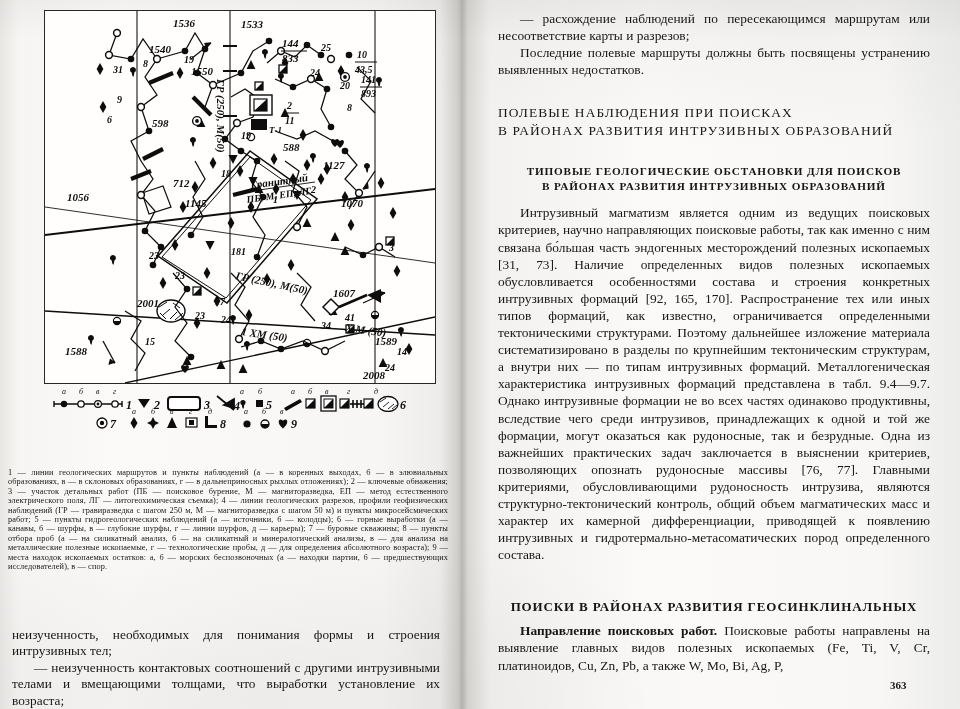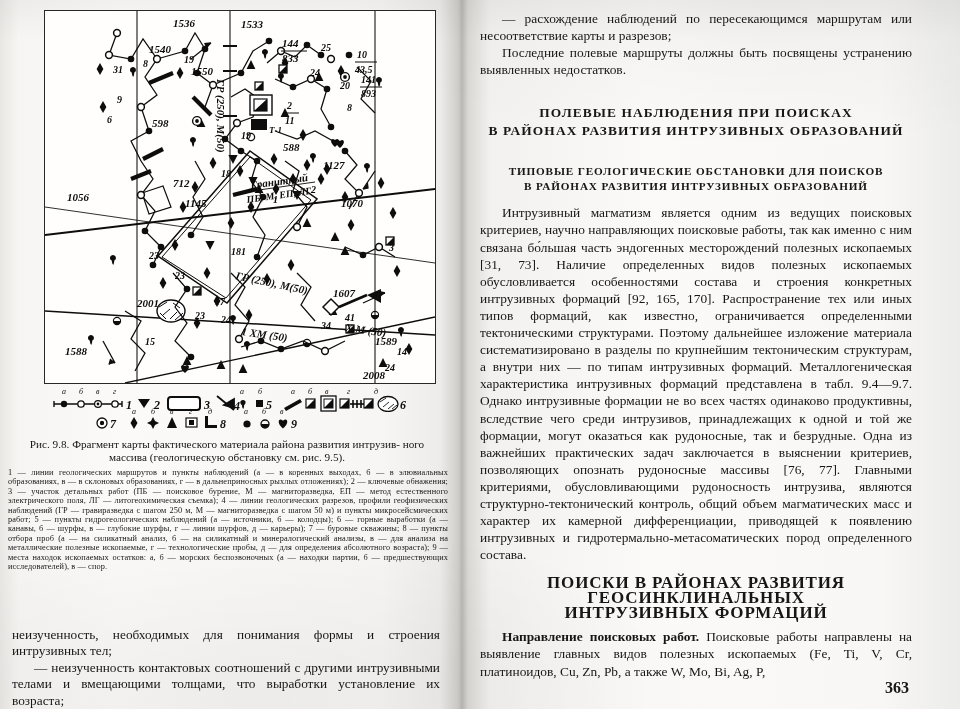--- a/index.html
+++ b/index.html
@@ -60,43 +60,43 @@
     position:absolute;left:12px;top:627px;width:428px;
     font-size:13.3px;line-height:16.4px;text-align:justify;
     hyphens:manual;
   }
   #left-body p{margin:0;}
   #page-num-left{
     position:absolute;left:12px;top:690px;font-size:11px;font-weight:bold;margin-top:26px;
   }
 
   
-  #right-page{left:462px;top:0;width:480px;height:709px;}
+  #right-page{left:480px;top:0;width:480px;height:709px;}
   #right-col{
     position:absolute;left:18px;top:10px;width:432px;
     font-size:13.4px;line-height:17.1px;text-align:justify;
   }
   #right-col p{margin:0;}
   .indent{text-indent:22px;}
   .dash-par{text-indent:22px;}
   .head-main{
-    text-align:center;font-weight:bold;font-size:13.4px;line-height:18px;
+    text-align:left;font-weight:normal;font-size:13.4px;line-height:18px;
     letter-spacing:1.1px;margin:26px 0 0 0;
   }
   .head-sub{
     text-align:center;font-weight:bold;font-size:11.2px;line-height:15px;
     letter-spacing:.85px;margin:24px 0 10px 0;
   }
   .head-sub2{
-    text-align:center;font-weight:bold;font-size:17px;line-height:15px;
-    letter-spacing:.85px;margin:12px 0 8px 0;
+    text-align:center;font-weight:bold;font-size:13px;line-height:15px;
+    letter-spacing:.85px;margin:36px 0 8px 0;
   }
   .runin{font-weight:bold;}
   #page-num-right{
-    position:absolute;left:410px;top:679px;font-size:16px;font-weight:bold;margin-left:13px;
+    position:absolute;left:410px;top:679px;font-size:11px;font-weight:bold;
   }
   
   .page{ filter: contrast(1.04) saturate(.9); }
 </style>
 </head>
 <body>
 
 <div class="scan-bg"></div>
 <div class="scan-bg2"></div>
 
@@ -583,24 +583,20 @@
           <circle r="4" fill="none" stroke="#111" stroke-width="1.3"></circle>
           <path d="M-4,0 A4,4 0 0,1 4,0 Z" fill="#111" transform="rotate(180)"></path>
         </g>
       <g transform="translate(239,20)">
           <path d="M0,4.5 C-5.5,0 -5,-4.5 -2.4,-4.5 C-1,-4.5 0,-3.2 0,-3.2 C0,-3.2 1,-4.5 2.4,-4.5 C5,-4.5 5.5,0 0,4.5 Z" fill="#111"></path>
         </g>
       <text x="247" y="24" font-family="'Liberation Serif',serif" font-style="italic" font-weight="bold" font-size="12" fill="#111">9</text>
     </svg>
   </div>
 
-  <div id="fig-caption">
-    <span>Рис. 9.8. Фрагмент карты фактического материала района развития интрузив-</span>
-    <span>ного массива (геологическую обстановку см. рис. 9.5).</span>
-  </div>
 
   <div id="fig-legend-text">1 — линии геологических маршрутов и пункты наблюдений (а — в коренных выходах, б — в элювиальных образованиях, в — в склоновых образованиях, г — в дальнеприносных рыхлых отложениях); 2 — ключевые обнажения; 3 — участок детальных работ (ПБ — поисковое бурение, М — магниторазведка, ЕП — метод естественного электрического поля, ЛГ — литогеохимическая съемка); 4 — линии геологических разрезов, профили геофизических наблюдений (ГР — гравиразведка с шагом 250 м, М — магниторазведка с шагом 50 м) и пункты микросейсмических работ; 5 — пункты гидрогеологических наблюдений (а — источники, б — колодцы); 6 — горные выработки (а — канавы, б — шурфы, в — глубокие шурфы, г — линии шурфов, д — карьеры); 7 — буровые скважины; 8 — пункты отбора проб (а — на силикатный анализ, б — на силикатный и минералогический анализы, в — для анализа на металлические полезные ископаемые, г — технологические пробы, д — для определения абсолютного возраста); 9 — места находок ископаемых остатков: а, б — морских беспозвоночных (а — находки партии, б — предшествующих исследователей), в — спор.</div>
 
   <div id="left-body">
     <p>неизученность, необходимых для понимания формы и строения интрузивных тел;</p>
     <p class="dash-par">— неизученность контактовых соотношений с другими интрузивными телами и вмещающими толщами, что выработки установление их возраста;</p>
   </div>
 
   <div id="page-num-left">362</div>
 </div>
@@ -617,20 +613,19 @@
 
     <div class="head-sub">
       <div>ТИПОВЫЕ ГЕОЛОГИЧЕСКИЕ ОБСТАНОВКИ ДЛЯ ПОИСКОВ</div>
       <div>В РАЙОНАХ РАЗВИТИЯ ИНТРУЗИВНЫХ ОБРАЗОВАНИЙ</div>
     </div>
 
     <p class="indent">Интрузивный магматизм является одним из ведущих поисковых критериев, научно направляющих поисковые работы, так как именно с ним связана бо́льшая часть эндогенных месторождений полезных ископаемых [31, 73]. Наличие определенных видов полезных ископаемых обусловливается особенностями состава и строения конкретных интрузивных формаций [92, 165, 170]. Распространение тех или иных типов формаций, как известно, ограничивается определенными тектоническими структурами. Поэтому дальнейшее изложение материала систематизировано в разделы по крупнейшим тектоническим структурам, а внутри них — по типам интрузивных формаций. Металлогеническая характеристика интрузивных формаций представлена в табл. 9.4—9.7. Однако интрузивные формации не во всех частях одинаково продуктивны, вследствие чего среди интрузивов, принадлежащих к одной и той же формации, могут оказаться как рудоносные, так и безрудные. Одна из важнейших практических задач заключается в выяснении критериев, позволяющих опознать рудоносные массивы [76, 77]. Главными критериями, обусловливающими рудоносность интрузива, являются структурно-тектонический контроль, общий объем магматических масс и характер их камерной дифференциации, приводящей к появлению интрузивных и гидротермально-метасоматических пород определенного состава.</p>
 
     <div class="head-sub2">
       <div>ПОИСКИ В РАЙОНАХ РАЗВИТИЯ ГЕОСИНКЛИНАЛЬНЫХ</div>
-      <div>ИНТРУЗИВНЫХ ФОРМАЦИЙ</div>
     </div>
 
     <p class="indent"><span class="runin">Направление поисковых работ.</span><span> Поисковые работы направлены на выявление главных видов полезных ископаемых (Fe, Ti, V, Cr, платиноидов, Cu, Zn, Pb, а также W, Mo, Bi, Ag, P,</span></p>
   </div>
 
   <div id="page-num-right">363</div>
 </div>
 
 </body></html>

